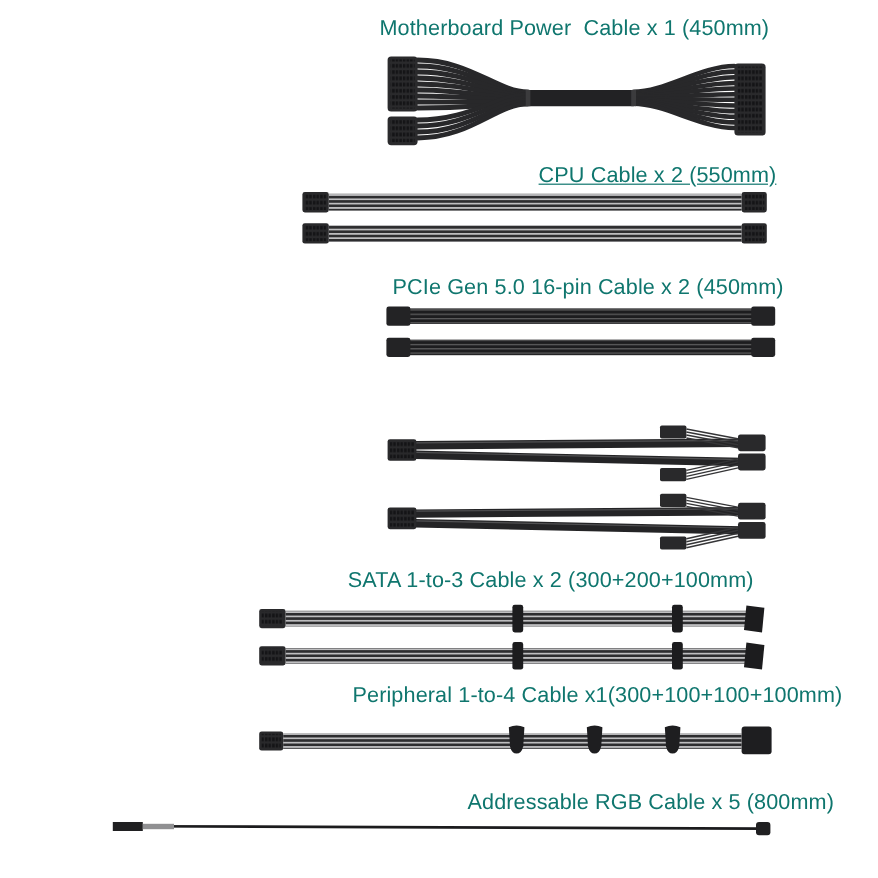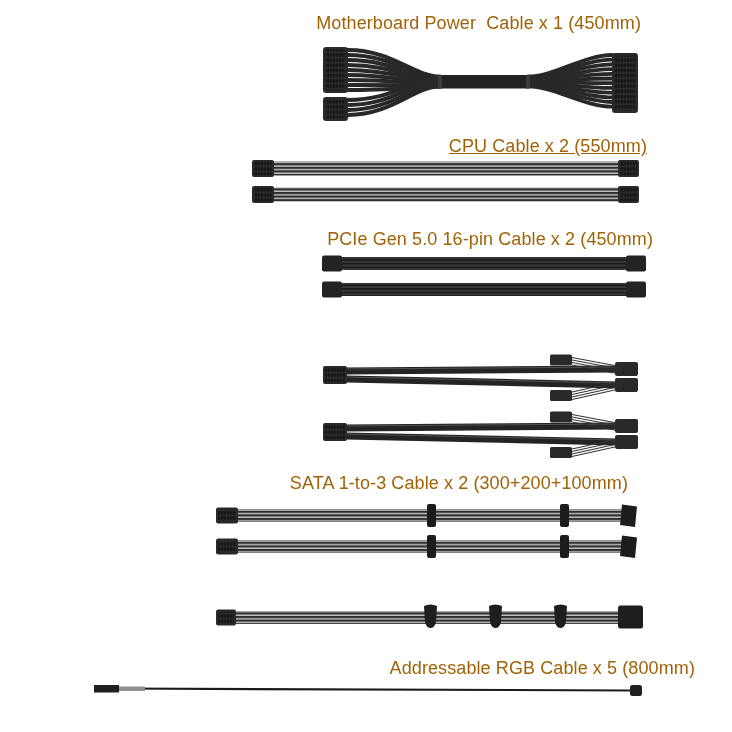--- a/index.html
+++ b/index.html
@@ -8,21 +8,21 @@
     background:#ffffff;
     font-family:"Liberation Sans", sans-serif;
     position:relative;
     overflow:hidden;
   }
   .canvas{position:absolute;left:0;top:0;width:732px;height:732px;background:#ffffff;}
   .cable-label{
     position:absolute;
     font-size:18px;
     line-height:20px;
-    color:#a16207;
+    color:#0f766e;
     white-space:pre;
     text-align:left;
     letter-spacing:0.1px;
   }
   .graphic{position:absolute;display:block;}
 </style>
 </head>
 <body>
 
 <div class="canvas">
@@ -181,20 +181,21 @@
       <rect x="30" y="9" width="392" height="13" fill="url(#ribbonL)"></rect>
       <rect x="8" y="7.5" width="22" height="16" rx="2" fill="#29292b"></rect>
       <rect x="10" y="9.5" width="18" height="12" fill="url(#pinsB)"></rect>
       <rect x="219" y="4" width="9" height="23" rx="2" fill="#1c1c1e"></rect>
       <rect x="352" y="4" width="9" height="23" rx="2" fill="#1c1c1e"></rect>
       <path d="M414,4.5 L429,6.5 L427,27 L412,25 Z" fill="#1c1c1e"></path>
     </g>
     <use href="#sata-c1" transform="translate(0,31)"></use>
   </svg>
 
+  <div class="cable-label" style="top:569px; right:30px;">Peripheral 1-to-4 Cable x1(300+100+100+100mm)</div>
 
   <svg class="graphic" style="left:208px; top:598px;" width="445" height="40" viewBox="0 0 445 40">
     <rect x="28" y="13" width="382" height="13" fill="url(#ribbonL)"></rect>
     <rect x="8" y="11.5" width="20" height="16" rx="2" fill="#29292b"></rect>
     <rect x="10" y="13.5" width="16" height="12" fill="url(#pinsB)"></rect>
     <g fill="#1e1e20">
       <path d="M216,8 q6.5,-3 13,0 l-1,16 q-1.5,6 -5.5,6 q-4,0 -5.5,-6 Z"></path>
       <path d="M281,8 q6.5,-3 13,0 l-1,16 q-1.5,6 -5.5,6 q-4,0 -5.5,-6 Z"></path>
       <path d="M346,8 q6.5,-3 13,0 l-1,16 q-1.5,6 -5.5,6 q-4,0 -5.5,-6 Z"></path>
     </g>

